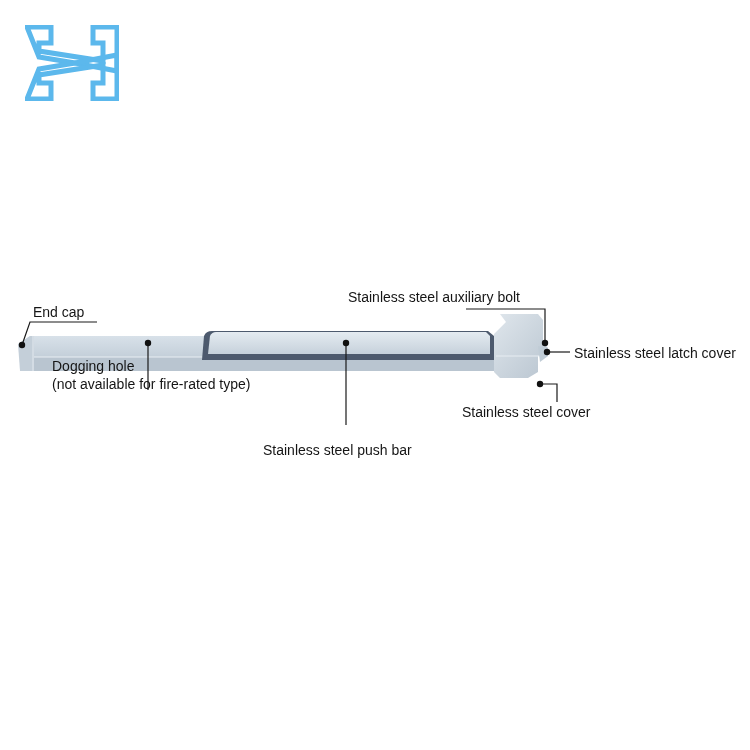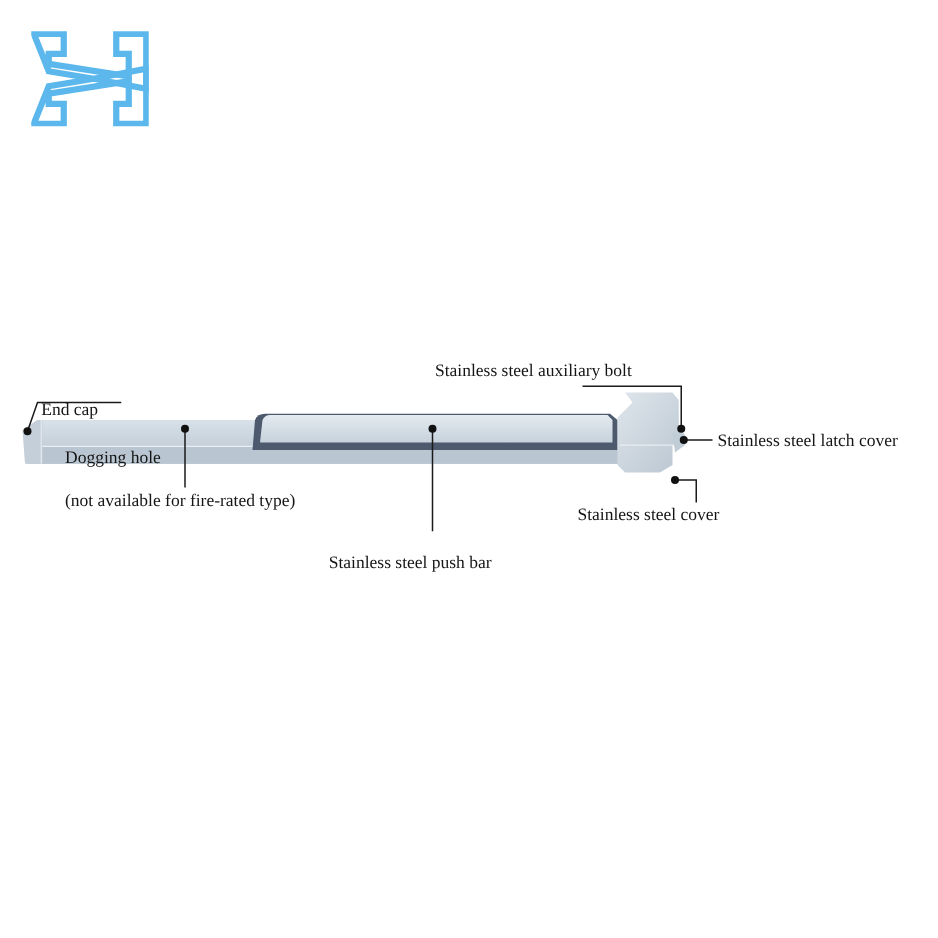--- a/index.html
+++ b/index.html
@@ -1,19 +1,19 @@
 <!DOCTYPE html>
 <html><head>
   <meta charset="utf-8">
   <style>
     html, body { margin: 0; padding: 0; background: #ffffff; }
     body { width: 750px; height: 750px; position: relative; overflow: hidden;
            font-family: "Liberation Sans", sans-serif; color: #111; }
     .logo { position: absolute; left: 25px; top: 25px; width: 94px; height: 76px; }
-    .label { position: absolute; font-size: 14px; line-height: 17px; color: #151515; white-space: nowrap; font-family: Liberation Serif, serif; }
+    .label { position: absolute; font-size: 14px; line-height: 17px; color: #151515; white-space: nowrap; }
     .diagram { position: absolute; left: 0; top: 0; width: 750px; height: 750px; }
   </style>
 </head>
 <body>
 
 <svg class="logo" viewBox="0 0 94 76">
   <g fill="#5cb8ec">
     <path d="M0 0 H22 V12 H12 V22 L82 38 V12 H72 V0 H94 V40 L20 22 V0 Z" opacity="0"></path>
     <path d="M2 2 H26 V18 H14 V26 L78 36 V18 H68 V2 H92 V46 L50 38 L14 32 Z" fill="none" stroke="#5cb8ec" stroke-width="5"></path>
     <path d="M2 74 H26 V58 H14 V50 L78 40 V58 H68 V74 H92 V30 L50 38 L14 44 Z" fill="none" stroke="#5cb8ec" stroke-width="5"></path>
@@ -70,19 +70,19 @@
   <g fill="#111">
     <circle cx="22" cy="345" r="3.2"></circle>
     <circle cx="148" cy="343" r="3.2"></circle>
     <circle cx="346" cy="343" r="3.2"></circle>
     <circle cx="545" cy="343" r="3.2"></circle>
     <circle cx="547" cy="352" r="3.2"></circle>
     <circle cx="540" cy="384" r="3.2"></circle>
   </g>
 </svg>
 
-<div class="label" style="left:33px; top:320px;">End cap</div>
+<div class="label" style="left:33px; top:304px;">End cap</div>
 <div class="label" style="left:52px; top:358px;">Dogging hole</div>
-<div class="label" style="left:52px; top:393px;">(not available for fire-rated type)</div>
+<div class="label" style="left:52px; top:376px;">(not available for fire-rated type)</div>
 <div class="label" style="left:263px; top:442px;">Stainless steel push bar</div>
 <div class="label" style="left:348px; top:289px;">Stainless steel auxiliary bolt</div>
 <div class="label" style="left:574px; top:345px;">Stainless steel latch cover</div>
 <div class="label" style="left:462px; top:404px;">Stainless steel cover</div>
 
 </body></html>

